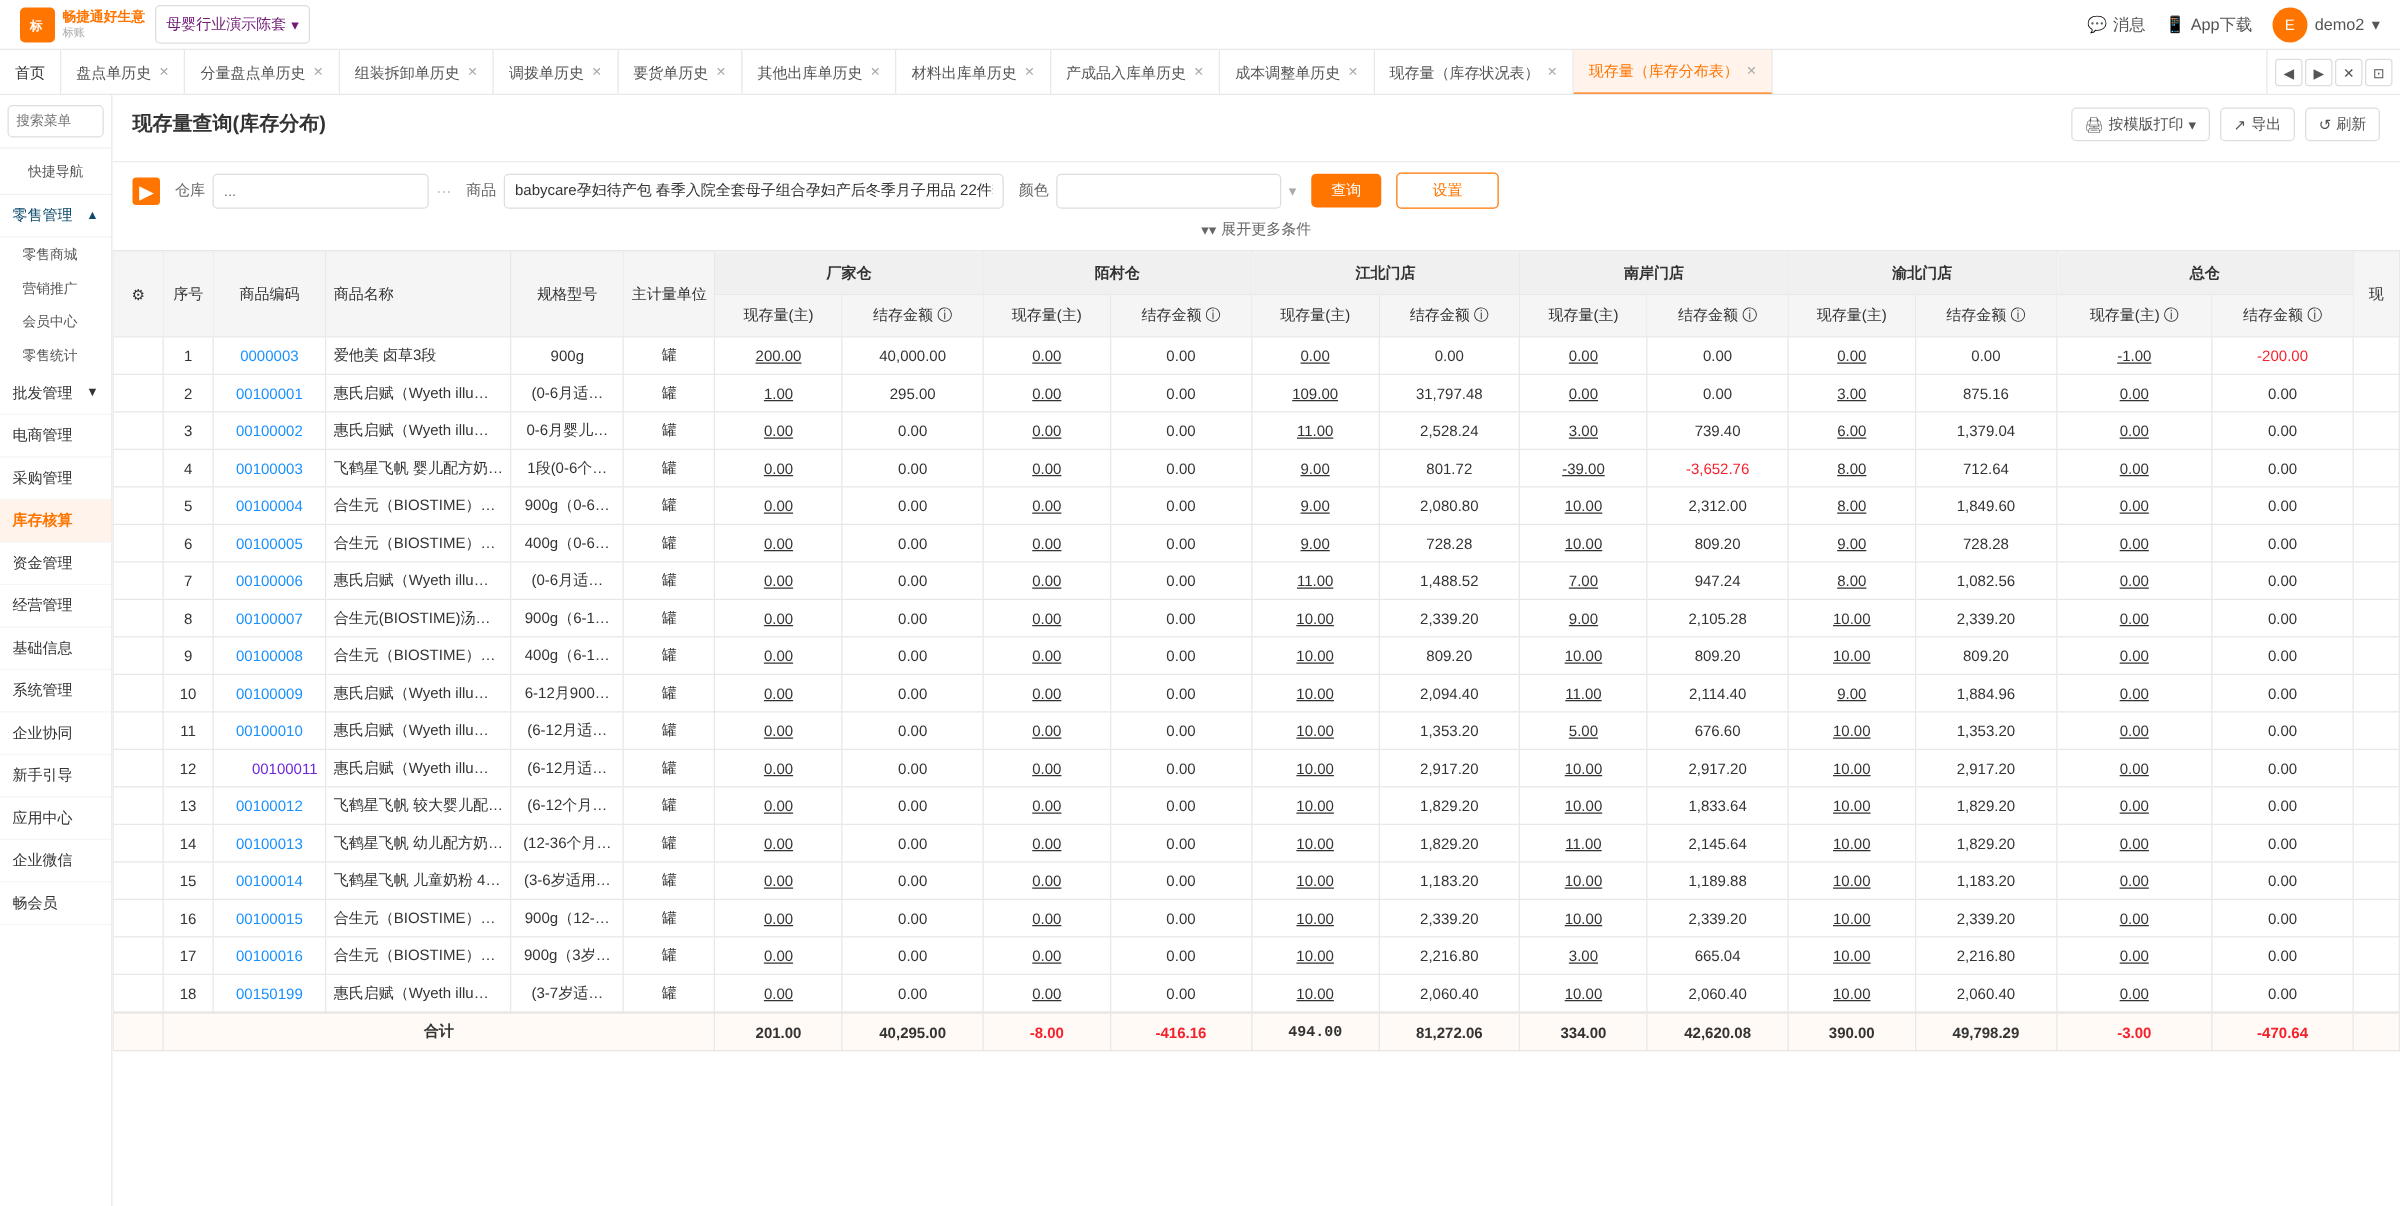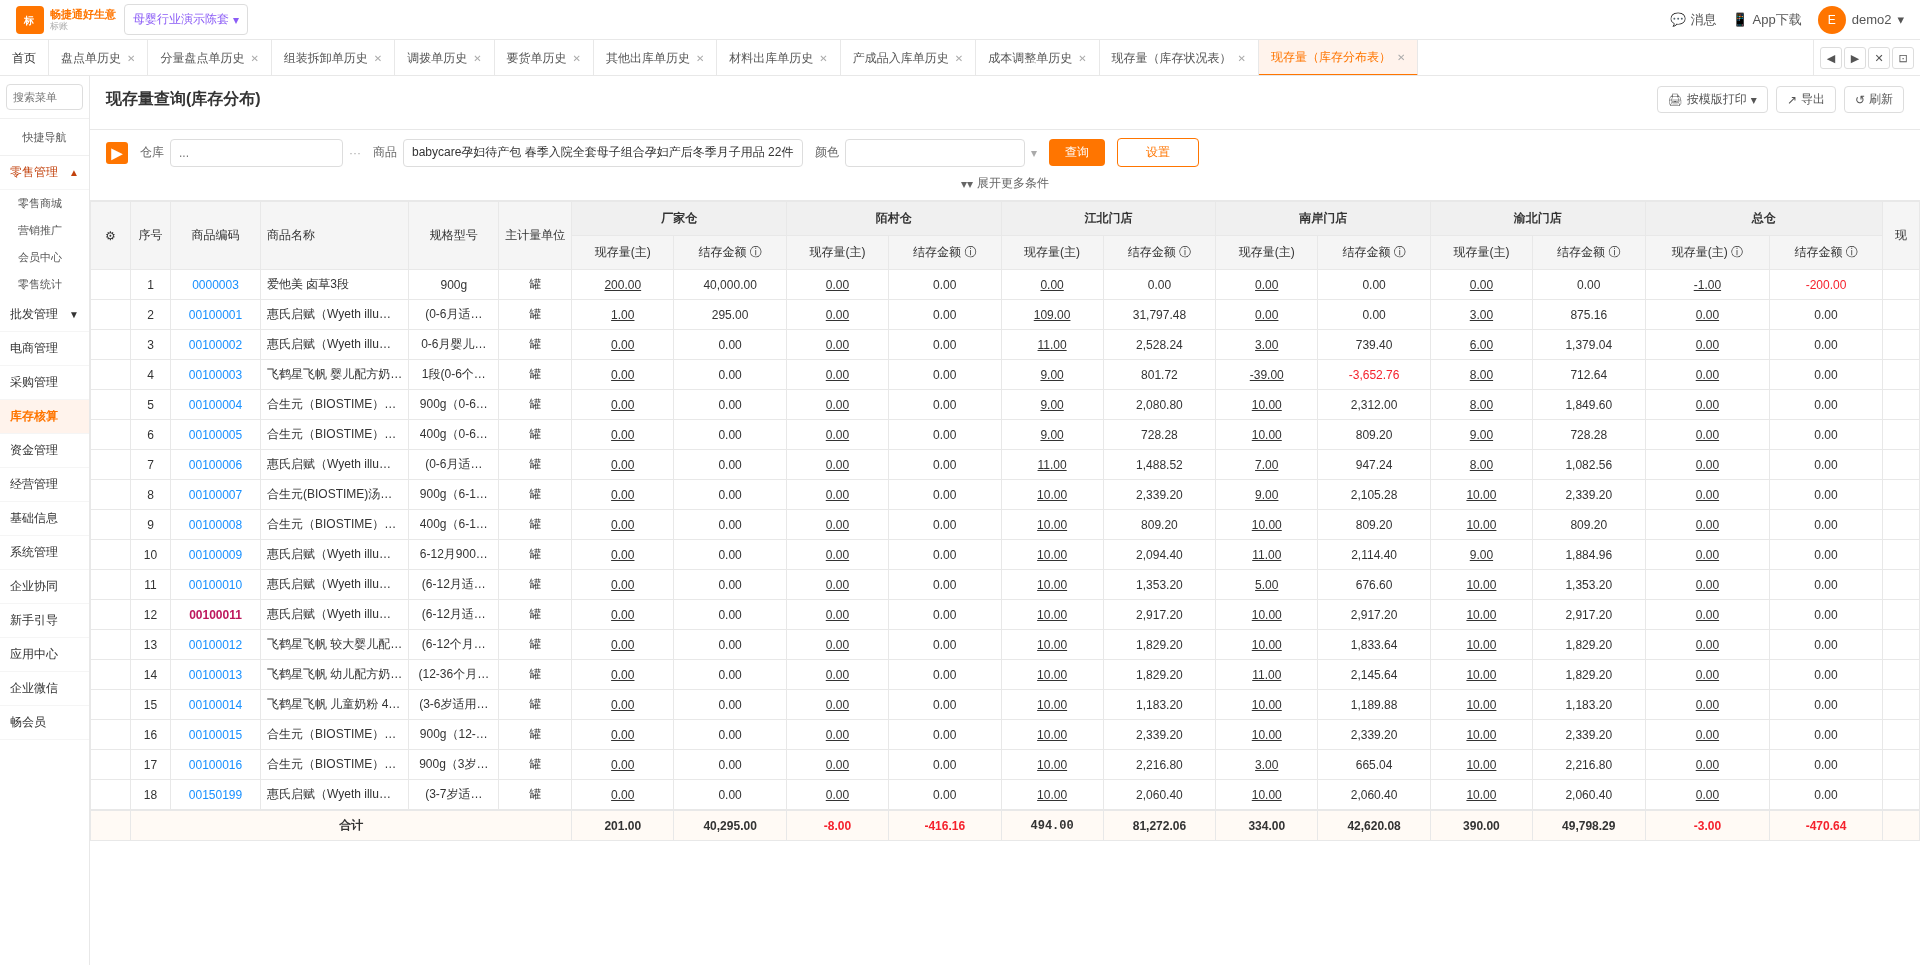--- a/index.html
+++ b/index.html
@@ -3,21 +3,21 @@
   <meta charset="utf-8">
   <style>
     * { margin: 0; padding: 0; box-sizing: border-box; }
     body { font-family: 'Microsoft YaHei', Arial, sans-serif; font-size: 12px; background: #f5f5f5; overflow: hidden; }
     
     
     .top-bar { height: 40px; background: #fff; display: flex; align-items: center; justify-content: space-between; padding: 0 16px; border-bottom: 1px solid #e8e8e8; }
     .top-bar-left { display: flex; align-items: center; gap: 8px; }
     .logo-area { display: flex; align-items: center; gap: 6px; }
     .logo-icon { width: 28px; height: 28px; background: #ff7500; border-radius: 4px; display: flex; align-items: center; justify-content: center; color: #fff; font-size: 10px; font-weight: bold; }
-    .industry-selector { display: flex; align-items: center; gap: 4px; font-size: 12px; color: #8b5cf6; cursor: pointer; padding: 6px 8px; border: 1px solid #ddd; border-radius: 4px; }
+    .industry-selector { display: flex; align-items: center; gap: 4px; font-size: 12px; color: #701a75; cursor: pointer; padding: 6px 8px; border: 1px solid #ddd; border-radius: 4px; }
     .top-bar-right { display: flex; align-items: center; gap: 16px; font-size: 13px; color: #555; }
     .top-bar-right span { cursor: pointer; display: flex; align-items: center; gap: 4px; }
     .avatar { width: 28px; height: 28px; border-radius: 50%; background: #ff7500; display: flex; align-items: center; justify-content: center; color: #fff; font-size: 12px; }
     .tab-item { height: 36px; display: flex; align-items: center; padding: 0 12px; font-size: 12px; color: #555; border-right: 1px solid #e8e8e8; cursor: pointer; white-space: nowrap; flex-shrink: 0; position: relative; gap: 6px; }
     .tab-item:first-child { background: #fff; color: #333; }
     .tab-item.active { background: #fff3ec; color: #ff7500; border-bottom: 2px solid #ff7500; }
     .tab-item .tab-close { font-size: 10px; color: #aaa; cursor: pointer; }
     .tab-nav-btn { width: 22px; height: 22px; border: 1px solid #ddd; border-radius: 3px; display: flex; align-items: center; justify-content: center; cursor: pointer; font-size: 11px; color: #555; }
 
     
@@ -25,21 +25,21 @@
     
     
     .sidebar { width: 90px; background: #fff; border-right: 1px solid #e8e8e8; display: flex; flex-direction: column; flex-shrink: 0; }
     .sidebar-search { padding: 8px 6px; border-bottom: 1px solid #f0f0f0; }
     .sidebar-search-box { width: 100%; height: 26px; border: 1px solid #ddd; border-radius: 4px; padding: 0 6px; font-size: 11px; color: #333; }
     .sidebar-nav { padding: 4px 0; border-bottom: 1px solid #f0f0f0; }
     .sidebar-nav-item { display: flex; align-items: center; justify-content: center; height: 28px; font-size: 11px; color: #555; cursor: pointer; padding: 0 6px; }
     .sidebar-menu { flex: 1; overflow-y: auto; }
     .sidebar-menu-item { display: flex; align-items: center; justify-content: space-between; padding: 8px 10px; font-size: 12px; color: #333; cursor: pointer; border-bottom: 1px solid #f5f5f5; }
     .sidebar-menu-item.active { background: #fff3ec; color: #ff7500; font-weight: bold; }
-    .sidebar-menu-item.open { color: #c2410c; }
+    .sidebar-menu-item.open { color: #0c4a6e; }
     .sidebar-sub-item { padding: 6px 10px 6px 18px; font-size: 11px; color: #555; cursor: pointer; }
     .arrow-icon { font-size: 10px; }
 
     
     .content { flex: 1; overflow: hidden; display: flex; flex-direction: column; }
     
     
     .page-header { background: #fff; padding: 10px 16px 8px; border-bottom: 1px solid #e8e8e8; }
     .page-title-row { display: flex; align-items: center; justify-content: space-between; margin-bottom: 8px; }
     .page-title { font-size: 16px; font-weight: bold; color: #333; }
@@ -552,21 +552,21 @@
                 <td style="text-align: center;">676.60</td>
                 <td style="text-align: center;"><span class="underline-link">10.00</span></td>
                 <td style="text-align: center;">1,353.20</td>
                 <td style="text-align: center;"><span class="underline-link">0.00</span></td>
                 <td style="text-align: center;">0.00</td>
                 <td style="text-align: center;"></td>
               </tr>
               <tr>
                 <td style="text-align: center;"></td>
                 <td style="text-align: center;">12</td>
-                <td style="text-align: center; color: #be185d; cursor: pointer; font-weight: bold;">00100011</td>
+                <td style="text-align: right; color: #6d28d9; cursor: pointer;">00100011</td>
                 <td style="text-align: left; padding-left: 6px;">惠氏启赋（Wyeth illu…</td>
                 <td style="text-align: center;">(6-12月适…</td>
                 <td style="text-align: center;">罐</td>
                 <td style="text-align: center;"><span class="underline-link">0.00</span></td>
                 <td style="text-align: center;">0.00</td>
                 <td style="text-align: center;"><span class="underline-link">0.00</span></td>
                 <td style="text-align: center;">0.00</td>
                 <td style="text-align: center;"><span class="underline-link">10.00</span></td>
                 <td style="text-align: center;">2,917.20</td>
                 <td style="text-align: center;"><span class="underline-link">10.00</span></td>

